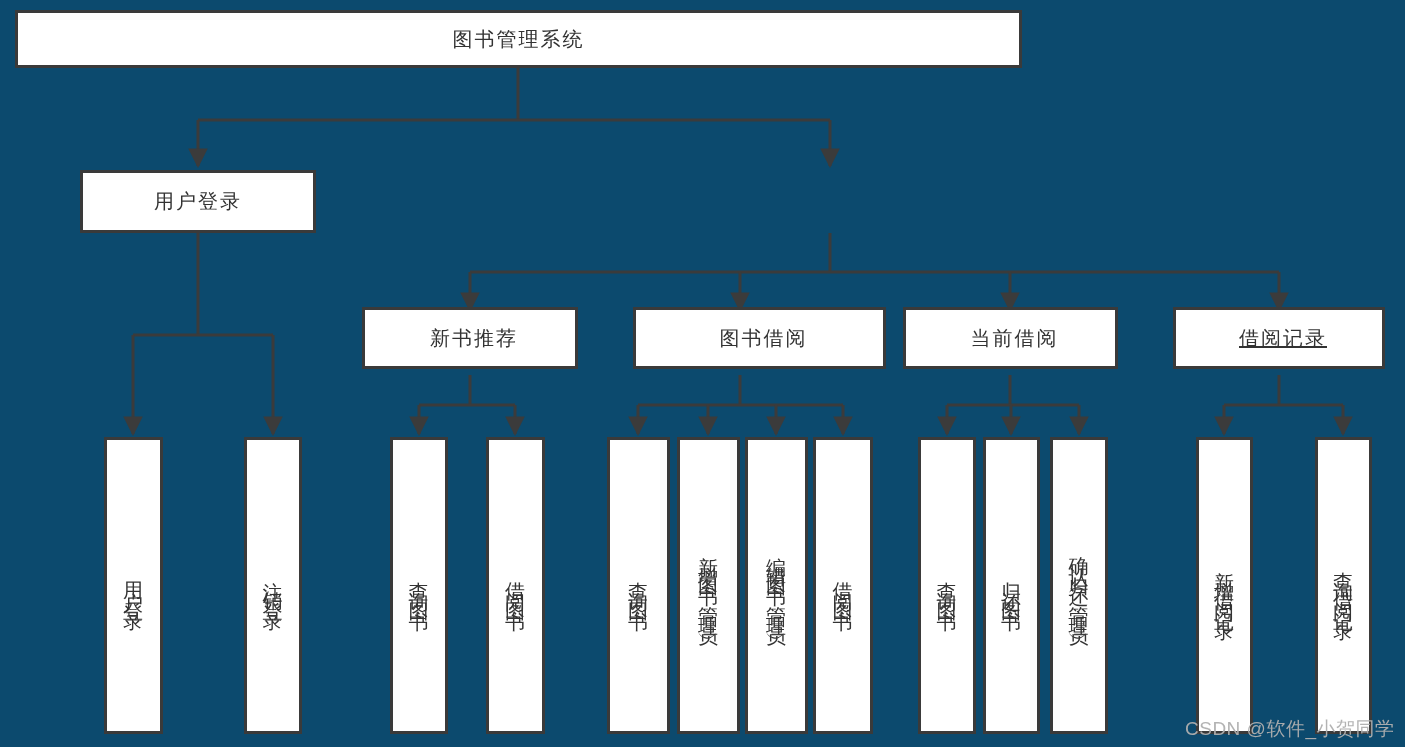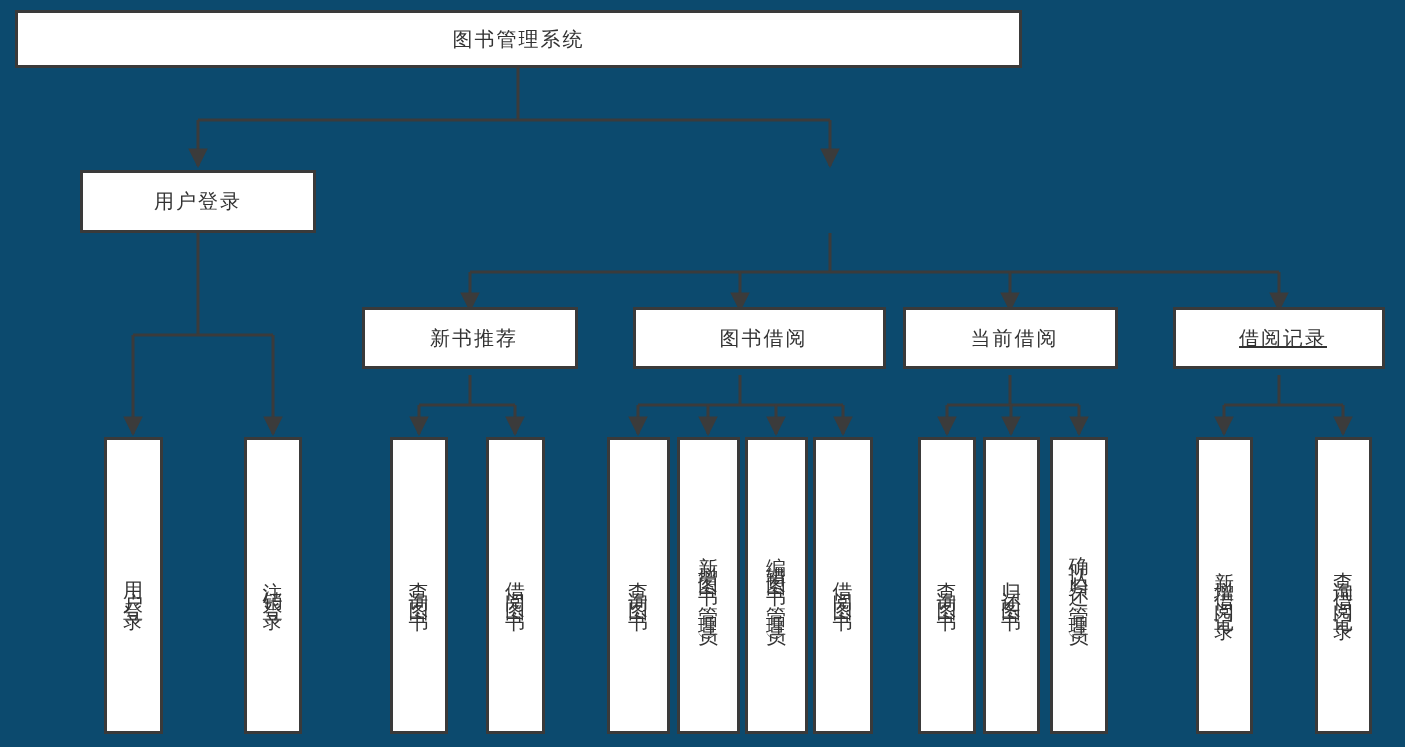--- a/index.html
+++ b/index.html
@@ -145,13 +145,14 @@
   <div class="node vleaf v5">查询图书</div>
   <div class="node vleaf v6">新增图书（管理员）</div>
   <div class="node vleaf v7">编辑图书（管理员）</div>
   <div class="node vleaf v8">借阅图书</div>
   <div class="node vleaf v9">查询图书</div>
   <div class="node vleaf v10">归还图书</div>
   <div class="node vleaf v11">确认归还（管理员）</div>
   <div class="node vleaf v12">新增借阅记录</div>
   <div class="node vleaf v13">查询借阅记录</div>
 
+  <div id="watermark">CSDN @软件_小贺同学</div>
 </div>
 
 </body></html>

